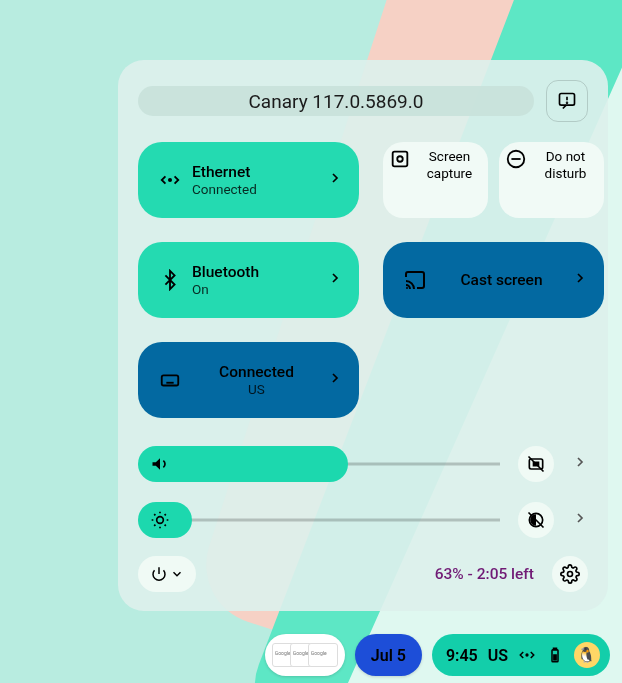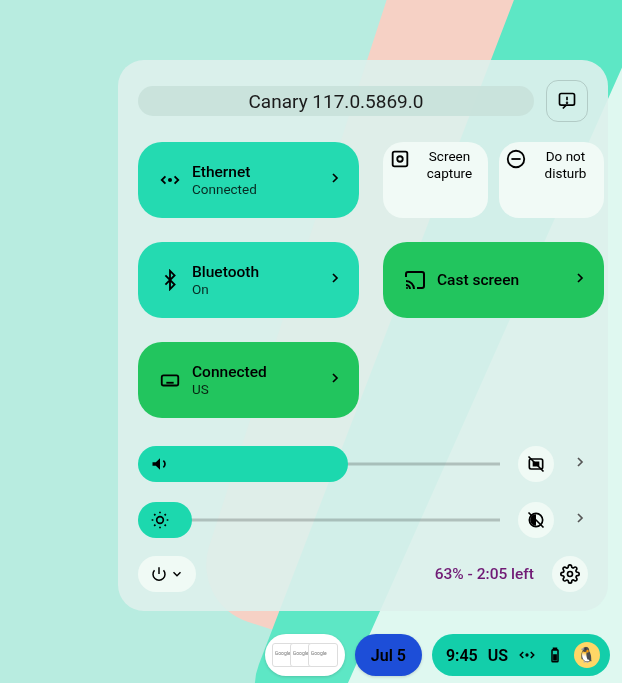--- a/index.html
+++ b/index.html
@@ -26,21 +26,21 @@
     font-size:19px; color:#1b1b1b;
   }
   .fb-btn {
     width:42px; height:42px; border-radius:12px; border:1px solid rgba(0,0,0,0.15);
     display:flex; align-items:center; justify-content:center; cursor:pointer;
   }
 
   .tiles { display:grid; grid-template-columns: 221px 221px; grid-template-rows: 76px 76px 76px; gap:24px; margin-top:20px; }
   .tile { border-radius:24px; display:flex; align-items:center; padding:0 16px; cursor:pointer; gap:6px;}
   .tile.active { background:#24dab1; color:#000; }
-  .tile.light { background:#22c55e; color:#000; }
+  .tile.light { background:#0369a1; color:#000;text-align:center; }
   .tile .icon { width:32px; display:flex; justify-content:center; align-items:center; }
   .tile .txt { flex:1; line-height:1.2; }
   .tile .txt .t1 { font-weight:550; font-size:15.5px; }
   .tile .txt .t2 { font-size:13.5px; opacity:0.8; }
   .tile .chev { font-size:16px; }
   .minis { display:grid; grid-template-columns:1fr 1fr; gap:11px; }
   .mini { border-radius:20px; background:#f1faf6; display:flex; flex-direction:row; align-items:flex-start; justify-content:center; font-size:13.5px; line-height:1.25; text-align:center; cursor:pointer; gap:6px; padding:6px;}
   .mini .micon { display:flex; }
 
   .sliders { margin-top:26px; }

